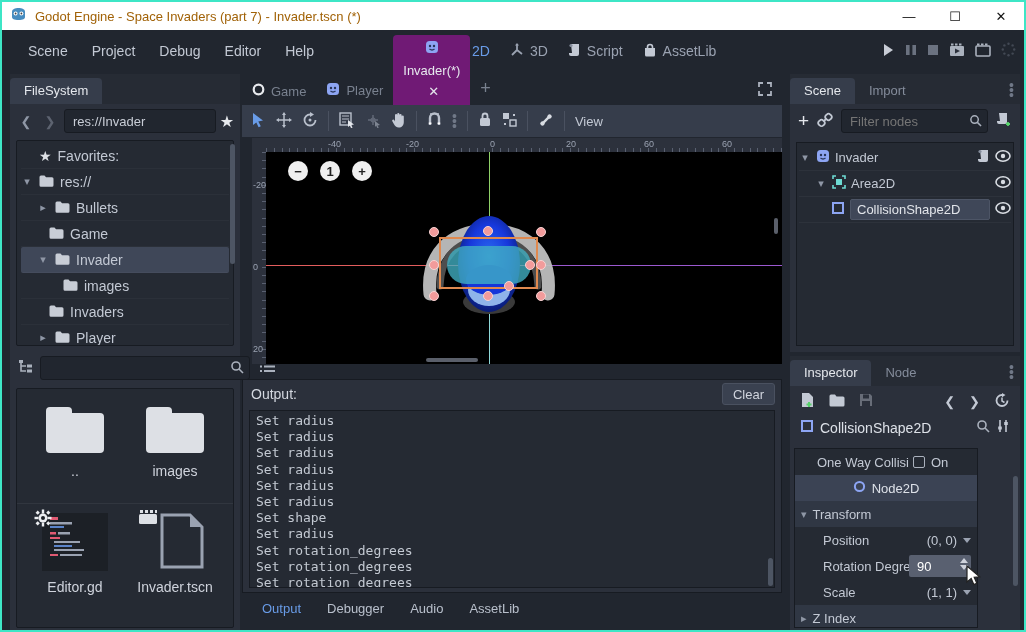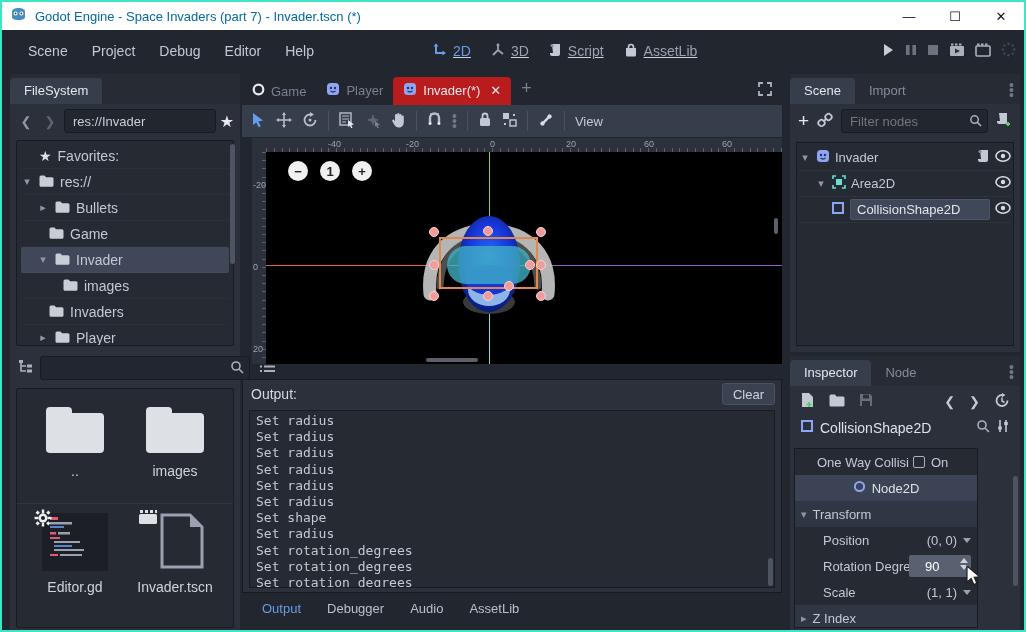--- a/index.html
+++ b/index.html
@@ -5,21 +5,21 @@
   * { margin:0; padding:0; box-sizing:border-box; }
   html,body { width:1026px; height:632px; background:#000; }
   body { font-family:"Liberation Sans", sans-serif; font-size:13px; color:#ccd1da; }
   #window { position:absolute; left:0; top:0; width:1026px; height:632px;
             border:2px solid #3ee6c6; background:#21262f; overflow:hidden; }
 
   
   .titlebar { position:absolute; left:0; top:0; width:1022px; height:28px; background:#ffffff;
               display:flex; align-items:center; color:#000; }
   .titlebar .ticon { margin:0 8px 0 8px; }
-  .titlebar .ttext { font-size:13px; color:#0369a1; }
+  .titlebar .ttext { font-size:13px; color:#a16207; }
   .wbtns { position:absolute; right:0; top:0; height:28px; display:flex; }
   .wbtn { width:46px; height:28px; display:flex; align-items:center; justify-content:center;
           color:#111; font-size:13px; cursor:default; }
 
   
   .menubar { position:absolute; left:0; top:28px; width:1022px; height:42px; background:#21262f;
              display:flex; align-items:center; }
   .menu-item { padding:6px 12px; color:#c3c9d4; font-size:14px; }
   .ws { display:flex; align-items:center; gap:6px; padding:6px 10px; color:#9aa2b1; font-size:14px; }
   .ws.active { color:#699ce8; }
@@ -59,21 +59,21 @@
         background:#dde0e5; border-radius:4px 4px 0 0; }
   .folder-big::after { content:""; position:absolute; left:0; top:6px; width:58px; height:40px;
         background:#dde0e5; border-radius:4px; }
 
   
   .center { position:absolute; left:240px; top:72px; width:540px; height:556px; }
   .scene-tabs { position:absolute; left:0; top:0; width:540px; height:31px; background:#21262f;
                 display:flex; align-items:flex-end; }
   .stab { display:flex; align-items:center; gap:6px; padding:5px 10px 6px 10px; font-size:13px;
           color:#79818f; border-radius:4px 4px 0 0; }
-  .stab.active { background:#b91c1c; color:#e6e9ee; }
+  .stab.active { background:#701a75; color:#e6e9ee;flex-direction:column; }
   .ctoolbar { position:absolute; left:0; top:31px; width:540px; height:32px; background:#363d4b;
               display:flex; align-items:center; gap:10px; padding:0 8px; }
   .tsep { width:1px; height:20px; background:#4a5160; }
   .viewport { position:absolute; left:10px; top:64px; width:530px; height:226px; }
   .ruler-top { position:absolute; left:14px; top:0; width:516px; height:14px; background:#2c313c;
       background-image:repeating-linear-gradient(90deg, #596070 0 1px, transparent 1px 7.8px);
       background-size:100% 4px; background-position:0 100%; background-repeat:no-repeat; }
   .ruler-left { position:absolute; left:0; top:14px; width:14px; height:212px; background:#2c313c;
       background-image:repeating-linear-gradient(180deg, #596070 0 1px, transparent 1px 8.2px);
       background-size:4px 100%; background-position:100% 0; background-repeat:no-repeat; }
@@ -114,21 +114,21 @@
   .insp-toolbar { display:flex; align-items:center; gap:14px; padding:6px 10px; }
   .objrow { display:flex; align-items:center; gap:6px; padding:2px 10px 4px 10px; font-size:14px; color:#dde1e8; }
   .props { position:absolute; left:4px; top:62px; width:184px; height:180px; background:#252a33;
            border:1px solid #171b22; overflow:hidden; }
   .prow { height:26px; display:flex; align-items:center; font-size:13px; color:#c3c9d4; padding:0 6px; }
   .pcat { background:#3b4354; justify-content:center; gap:6px; color:#dde1e8; }
   .psec { background:#303744; gap:6px; }
   .pname { flex:1; padding-left:22px; white-space:nowrap; overflow:hidden; }
   .pval { display:flex; align-items:center; gap:6px; color:#c3c9d4; }
   .spin { width:62px; height:22px; background:#596070; border-radius:2px; color:#fff;
-          display:flex; align-items:center; padding:0 16px; position:relative; }
+          display:flex; align-items:center; padding:0 8px; position:relative; }
   .spin .arrows { position:absolute; right:3px; top:3px; display:flex; flex-direction:column; gap:2px; }
   .upt { width:0; height:0; border-left:4px solid transparent; border-right:4px solid transparent; border-bottom:5px solid #cfd3dc; }
   .dnt { width:0; height:0; border-left:4px solid transparent; border-right:4px solid transparent; border-top:5px solid #cfd3dc; }
   .cbox { width:12px; height:12px; border:1.5px solid #aab1bd; border-radius:2px; }
   .eye { display:inline-block; }
 </style>
 </head>
 <body>
 
 <div id="window">
@@ -153,21 +153,21 @@
   </div>
 
   <div class="menubar">
     <div style="width:14px"></div>
     <div class="menu-item">Scene</div>
     <div class="menu-item">Project</div>
     <div class="menu-item">Debug</div>
     <div class="menu-item">Editor</div>
     <div class="menu-item">Help</div>
 
-    <div style="position:absolute; left:421px; display:flex; align-items:flex-start;text-decoration:underline;">
+    <div style="position:absolute; left:440px; display:flex; align-items:flex-start;">
       <div class="ws active">
         <span><svg width="14" height="14" viewBox="0 0 14 14">
               <path d="M3 1 V10 H12" stroke="#699ce8" stroke-width="2" fill="none"></path>
               <path d="M0.5 3.5 L3 0.5 L5.5 3.5 Z" fill="#699ce8"></path>
               <path d="M9.5 7.5 L12.8 10 L9.5 12.5 Z" fill="#699ce8"></path>
             </svg></span>
         <span>2D</span>
       </div>
       <div class="ws">
         <span><svg width="14" height="14" viewBox="0 0 14 14">

